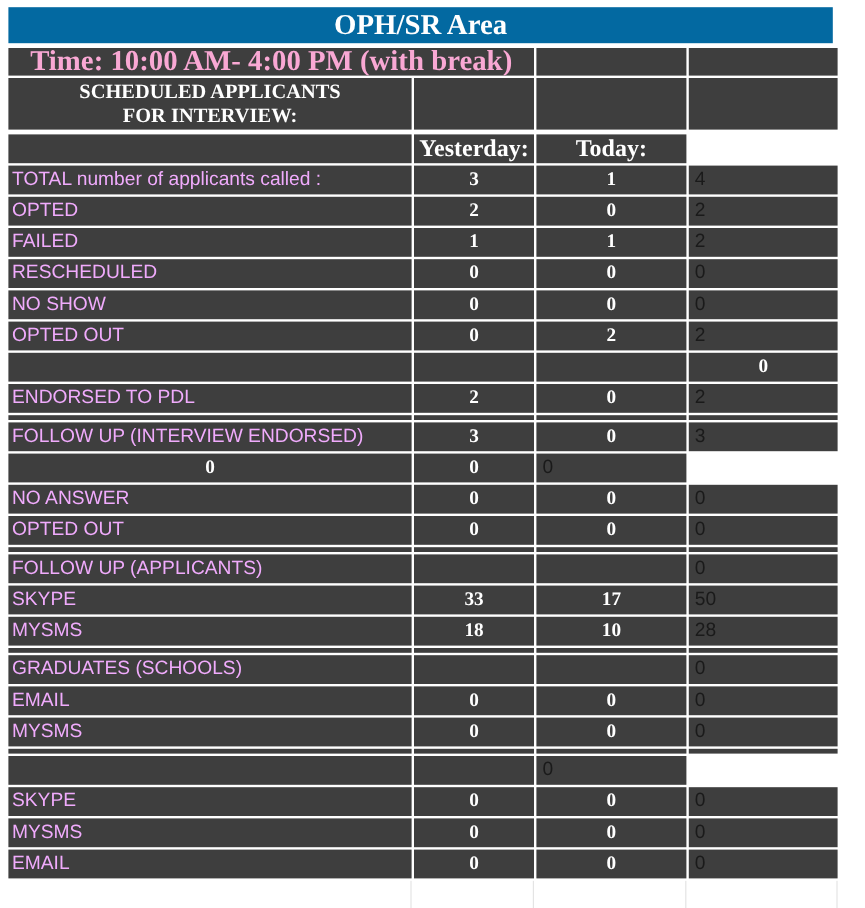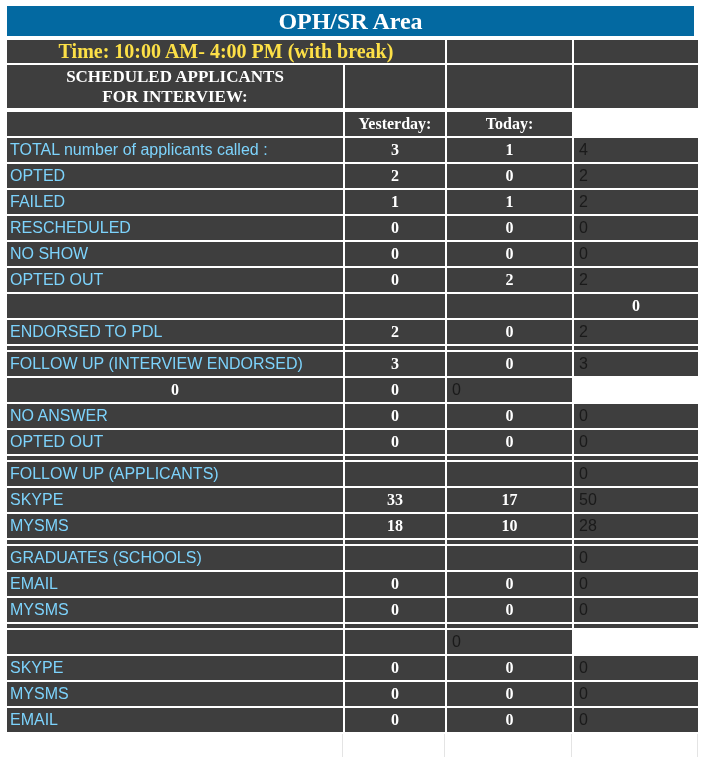--- a/index.html
+++ b/index.html
@@ -18,37 +18,37 @@
     color:#ffffff; font-weight:bold; font-size:24px;
   }
 
   .grid { display:grid; grid-template-columns:336px 100px 125px 124px; gap:2px; margin-bottom:2px; }
 
   .time-row { height:23px; }
   .time-row .cell { height:23px; }
   .time-cell {
     grid-column:1 / span 2;
     display:flex; align-items:center; justify-content:center;
-    color:#fde047; font-weight:bold; font-size:20px;
+    color:#f9a8d4; font-weight:bold; font-size:24px;
   }
 
   .sched-row { height:43px; margin-bottom:4px; }
   .sched-row .cell { height:43px; }
   .sched-cell {
     display:flex; align-items:center; justify-content:center; text-align:center;
     color:#ffffff; font-weight:bold; font-size:17px; line-height:20px;
     padding:0 40px; white-space:normal;
   }
 
   .header-row .cell, .data-row .cell { height:24px; line-height:24px; }
-  .hdr { text-align:center; color:#ffffff; font-weight:bold; font-size:16px; }
+  .hdr { text-align:center; color:#ffffff; font-weight:bold; font-size:20px; }
 
   .lbl {
     font-family:"Liberation Sans", sans-serif; font-size:16px;
-    color:#7dd3fc; padding-left:3px;
+    color:#f0abfc; padding-left:3px;
   }
   .num { text-align:center; color:#ffffff; font-weight:bold; font-size:16px; }
   .tot {
     font-family:"Liberation Sans", sans-serif; font-size:16px;
     color:#1a1a1a; padding-left:5px; text-align:left; font-weight:normal;
   }
   .tot-white {
     font-family:"Liberation Serif", serif; color:#ffffff; font-weight:bold;
     text-align:center; padding-left:0; font-size:16px;
   }

